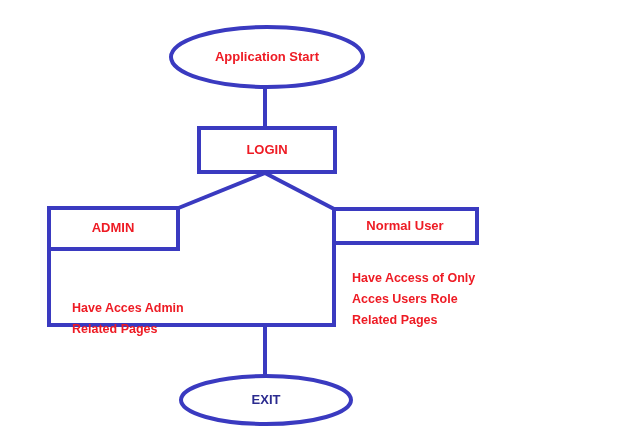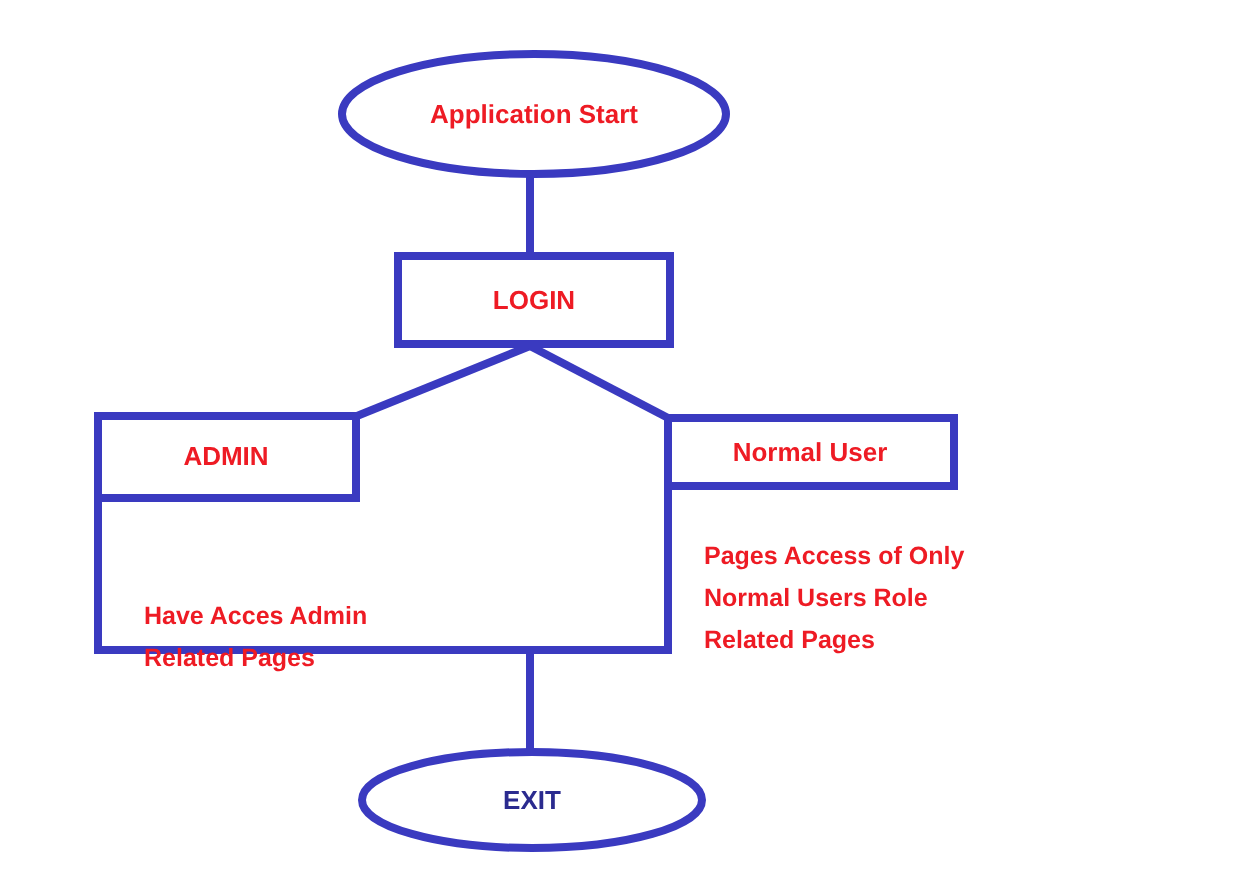--- a/index.html
+++ b/index.html
@@ -103,18 +103,18 @@
     <text class="node-label-exit" x="266" y="401">EXIT</text>
 
   </svg>
 
   <div class="note-text" id="admin-note">
     <div>Have Acces Admin</div>
     <div>Related Pages</div>
   </div>
 
   <div class="note-text" id="user-note">
-    <div>Pages Access of Only</div>
-    <div>Normal Users Role</div>
+    <div>Have Access of Only</div>
+    <div>Acces Users Role</div>
     <div>Related Pages</div>
   </div>
 
 </div>
 
 </body></html>

